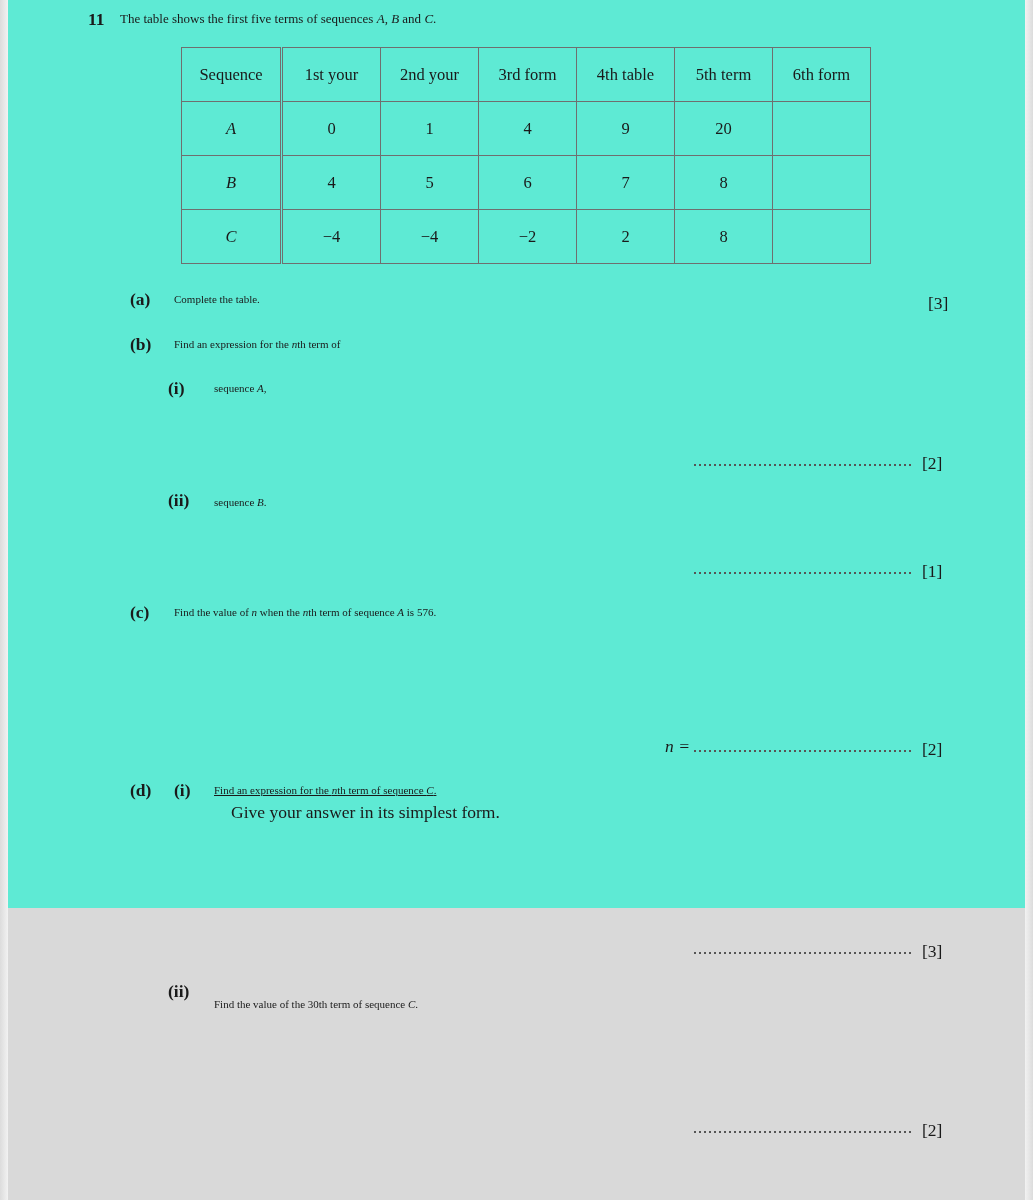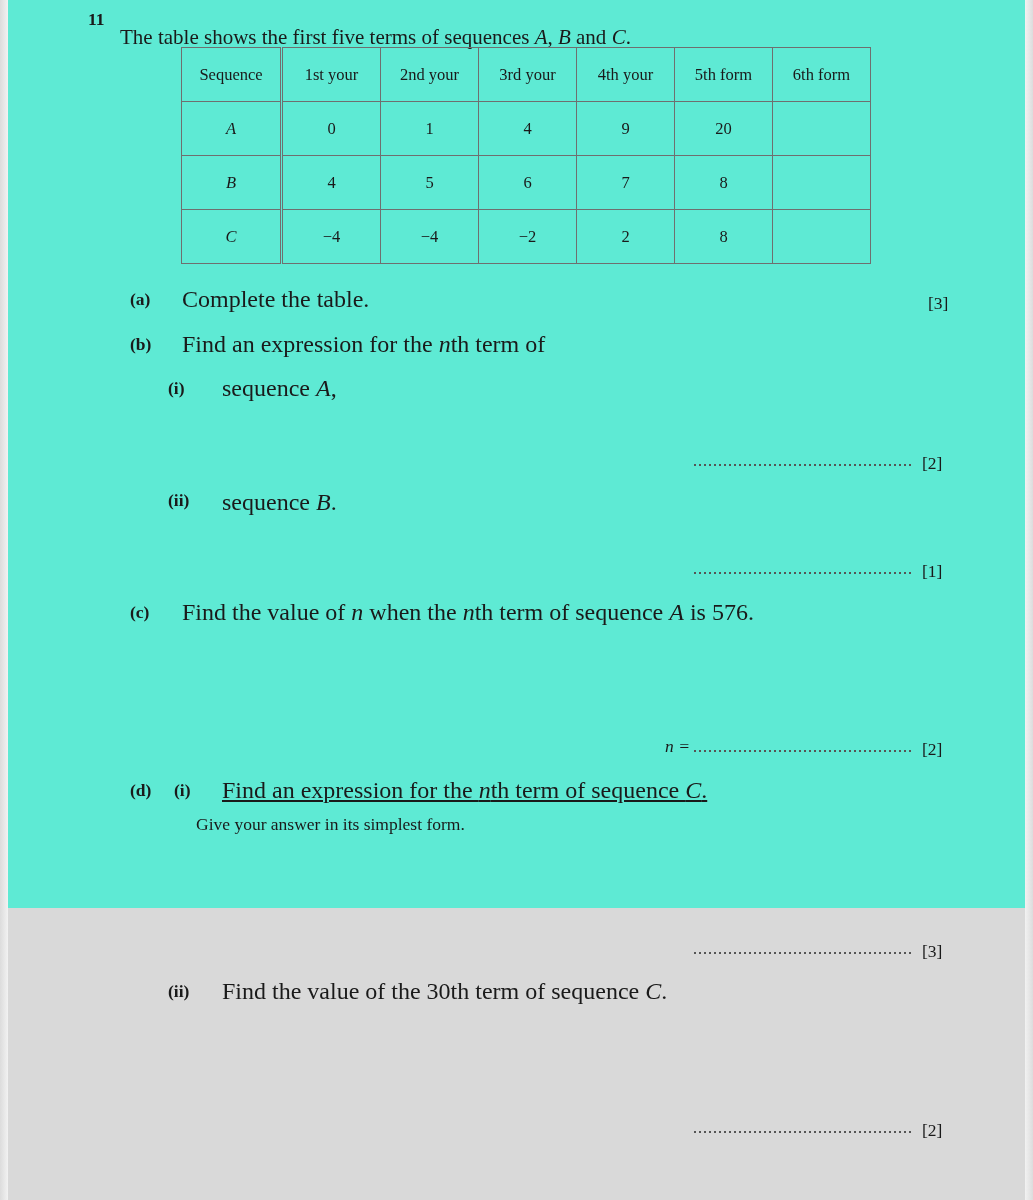--- a/index.html
+++ b/index.html
@@ -50,22 +50,22 @@
   .q-num {
     position: absolute;
     left: 0;
     top: 0;
     font-weight: bold;
     font-size: 17.5px;
   }
   .q-text {
     position: absolute;
     left: 32px;
-    top: 18px;
-    font-size: 21px;
+    top: 0;
+    font-size: 13px;
     white-space: nowrap;
   }
   .mi { font-style: italic; }
 
   
   .seq-table-wrap {
     position: absolute;
     left: 173px;
     top: 47px;
   }
@@ -103,23 +103,22 @@
     font-size: 17.5px;
     line-height: 22px;
   }
   .lab {
     position: absolute;
     font-weight: bold;
     font-size: 17.5px;
   }
   .body-text {
     position: absolute;
-    font-size: 24px;
-    white-space: nowrap;
-    margin-left: 8px;
+    font-size: 11px;
+    white-space: nowrap;
   }
   .body-text2 {
     position: absolute;
     font-size: 17.5px;
     white-space: nowrap;
   }
 
   
   .ans-row {
     position: absolute;
@@ -167,23 +166,23 @@
     <span class="q-text">The table shows the first five terms of sequences <span class="mi">A</span>, <span class="mi">B</span> and <span class="mi">C</span>.</span>
   </div>
 
   <div class="seq-table-wrap">
     <table class="seq">
       <thead>
         <tr>
           <th class="col-seq">Sequence</th>
           <th class="col-term">1st your</th>
           <th class="col-term">2nd your</th>
-          <th class="col-term">3rd your</th>
-          <th class="col-term">4th your</th>
-          <th class="col-term">5th form</th>
+          <th class="col-term">3rd form</th>
+          <th class="col-term">4th table</th>
+          <th class="col-term">5th term</th>
           <th class="col-term">6th form</th>
         </tr>
       </thead>
       <tbody>
         <tr>
           <td class="seq-name">A</td>
           <td>0</td>
           <td>1</td>
           <td>4</td>
           <td>9</td>
@@ -250,29 +249,29 @@
   <div class="ans-row" style="left:686px; top:734px; width:310px;">
     <span class="ans-prefix">n =</span>
     <span class="dotline"></span>
     <span class="marks">[2]</span>
   </div>
 
   <div class="part" style="left:122px; top:779px; width:820px;">
     <span class="lab" style="left:0; top:0;">(d)</span>
     <span class="lab" style="left:44px; top:0;">(i)</span>
     <span class="body-text" style="left:84px; top:0;text-decoration:underline;">Find an expression for the <span class="mi">n</span>th term of sequence <span class="mi">C</span>.</span>
-    <span class="body-text2" style="left:66px; top:22px;margin-top:12px;">Give your answer in its simplest form.</span>
+    <span class="body-text2" style="left:101px; top:22px;">Give your answer in its simplest form.</span>
   </div>
   <div class="ans-row" style="left:686px; top:936px; width:310px;">
     <span class="dotline"></span>
     <span class="marks">[3]</span>
   </div>
 
   <div class="part" style="left:160px; top:980px; width:780px;">
     <span class="lab" style="left:0; top:0;">(ii)</span>
-    <span class="body-text" style="left:46px; top:0;">Find the value of the 30th term of sequence <span class="mi">C</span>.</span>
+    <span class="body-text" style="left:46px; top:13px;">Find the value of the 30th term of sequence <span class="mi">C</span>.</span>
   </div>
   <div class="ans-row" style="left:686px; top:1115px; width:310px;">
     <span class="dotline"></span>
     <span class="marks">[2]</span>
   </div>
 
 </div>
 
 </body></html>

